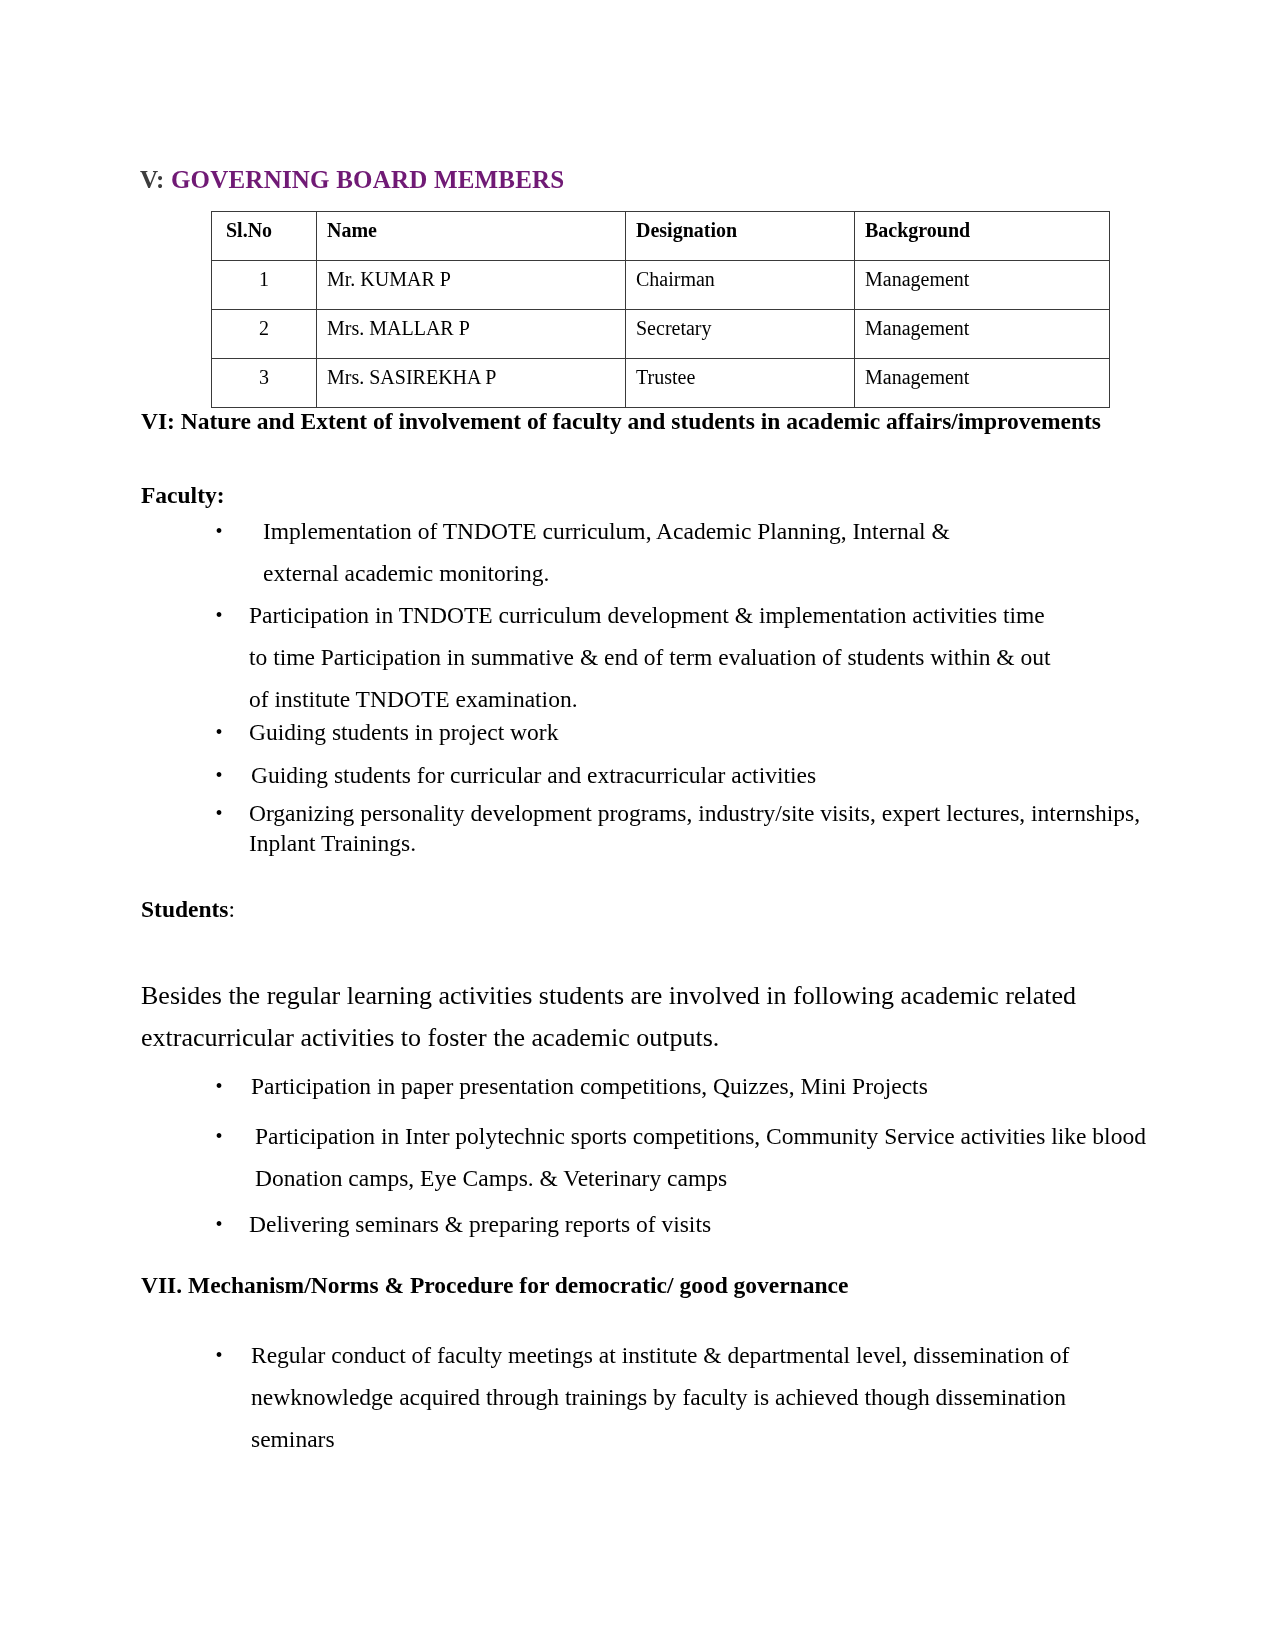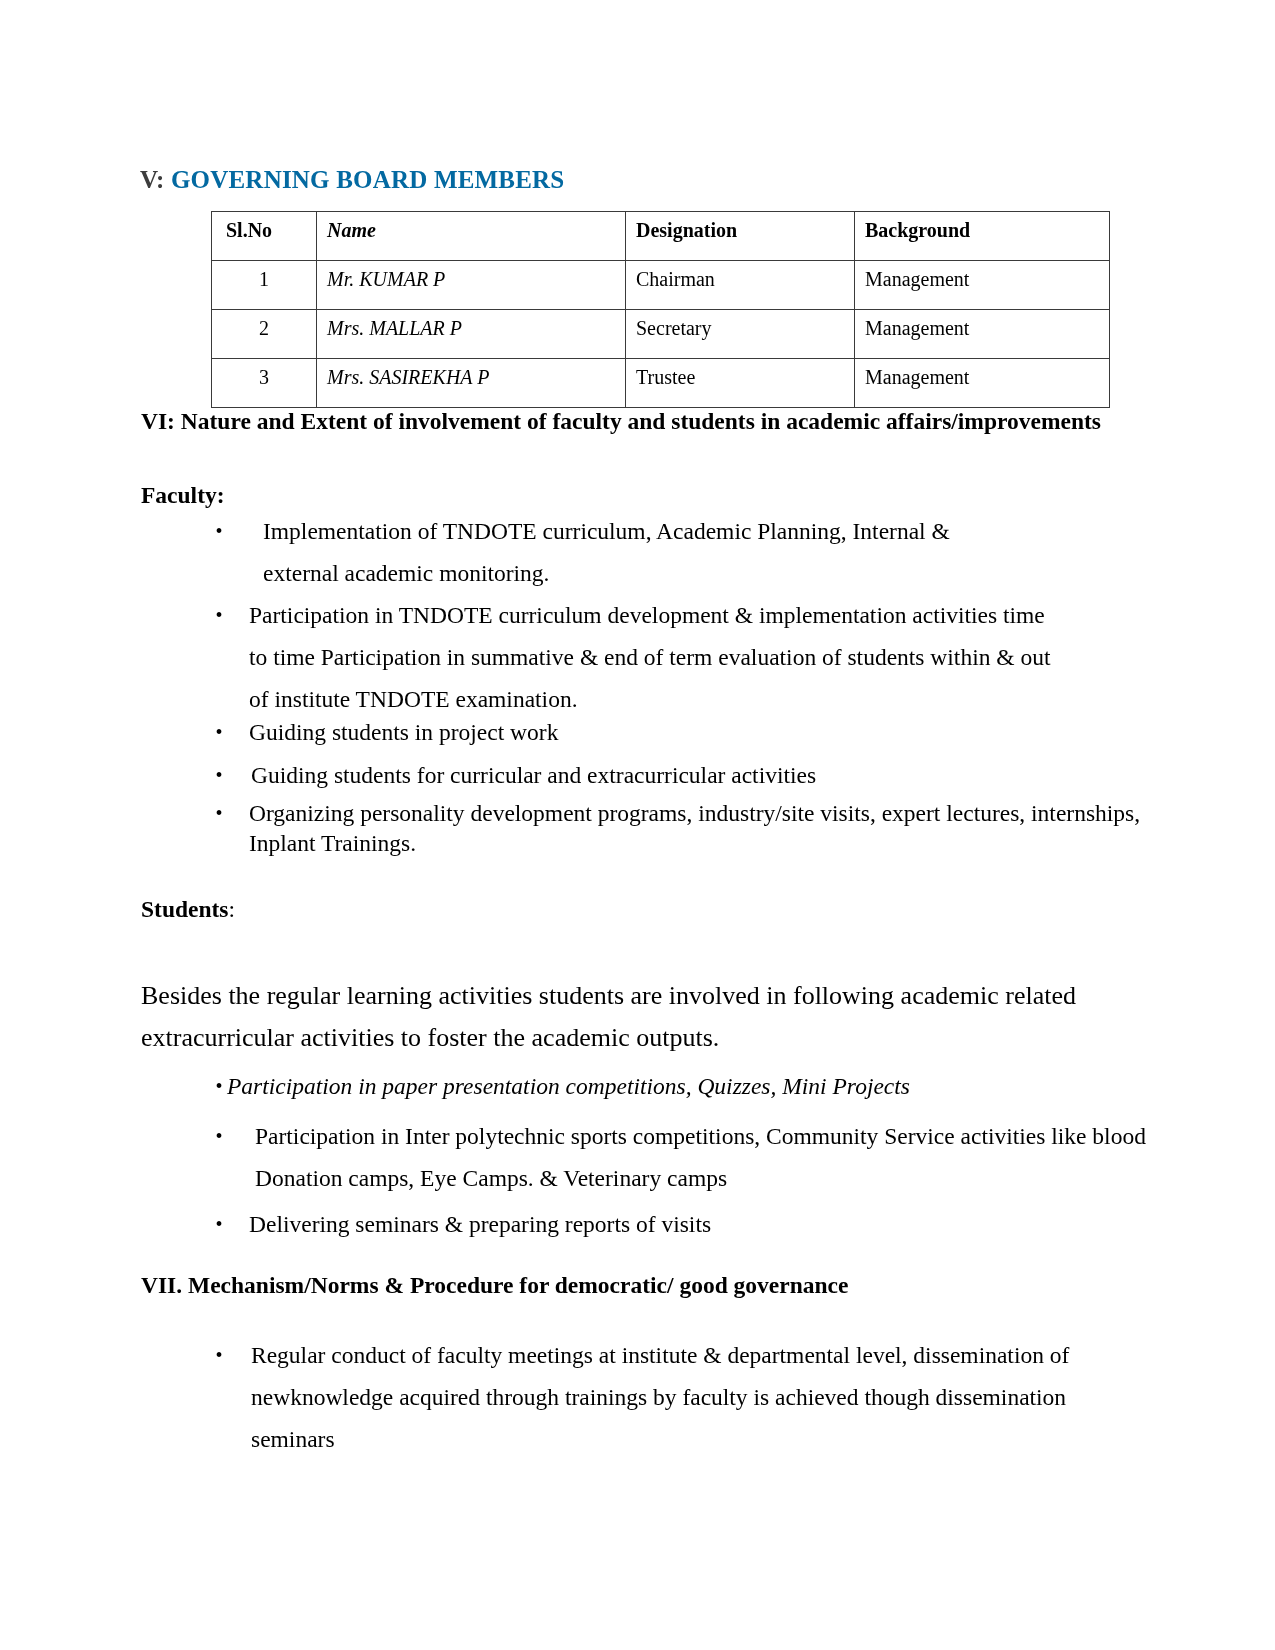--- a/index.html
+++ b/index.html
@@ -28,21 +28,21 @@
   .heading-v {
     position: absolute;
     left: 140px;
     top: 166px;
     font-size: 25px;
     font-weight: bold;
     letter-spacing: 0.2px;
     white-space: nowrap;
   }
   .heading-v .num { color: #3d3d3d; }
-  .heading-v .txt { color: #0369a1; }
+  .heading-v .txt { color: #701a75; }
 
   
   .board-table {
     position: absolute;
     left: 211px;
     top: 211px;
     width: 810px;
     border-collapse: collapse;
     table-layout: fixed;
   }
@@ -52,21 +52,21 @@
     font-size: 20px;
     font-weight: normal;
     text-align: left;
     vertical-align: top;
     line-height: 1.12;
     height: 32px;
   }
   .board-table th { font-weight: bold; }
   .board-table .c-slno { width: 80px; text-align: center; }
   .board-table thead .c-slno { text-align: left; padding-left: 14px; }
-  .board-table .c-name { width: 288px; font-style: italic; }
+  .board-table .c-name { width: 288px; }
   .board-table .c-desig { width: 208px; }
   .board-table .c-back { width: 234px; }
 
   
   .blk { position: absolute; }
   .h-bold {
     font-size: 23.5px;
     font-weight: bold;
     white-space: nowrap;
   }
@@ -165,21 +165,21 @@
   </div>
 
   <div class="blk" style="left:141px; top:896px; font-size:23.5px;">
     <span style="font-weight:bold;">Students</span><span>:</span>
   </div>
 
   <div class="blk para" style="left:141px; top:975px; width:1000px;">Besides the regular learning activities students are involved in following academic related extracurricular activities to foster the academic outputs.</div>
 
   <div class="bullet-row lh-wide" style="left:211px; top:1065px; width:790px;">
     <span class="dot">•</span>
-    <span class="txt" style="margin-left:16px;font-style:italic;">Participation in paper presentation competitions, Quizzes, Mini Projects</span>
+    <span class="txt" style="margin-left:40px;">Participation in paper presentation competitions, Quizzes, Mini Projects</span>
   </div>
 
   <div class="bullet-row lh-wide" style="left:211px; top:1115px; width:950px; text-indent:0;">
     <span class="dot">•</span>
     <span class="txt" style="margin-left:44px; display:block; text-indent:0;">Participation in Inter polytechnic sports competitions, Community Service activities like blood Donation camps, Eye Camps. &amp; Veterinary camps</span>
   </div>
 
   <div class="bullet-row lh-wide" style="left:211px; top:1203px; width:790px;">
     <span class="dot">•</span>
     <span class="txt" style="margin-left:38px;">Delivering seminars &amp; preparing reports of visits</span>

